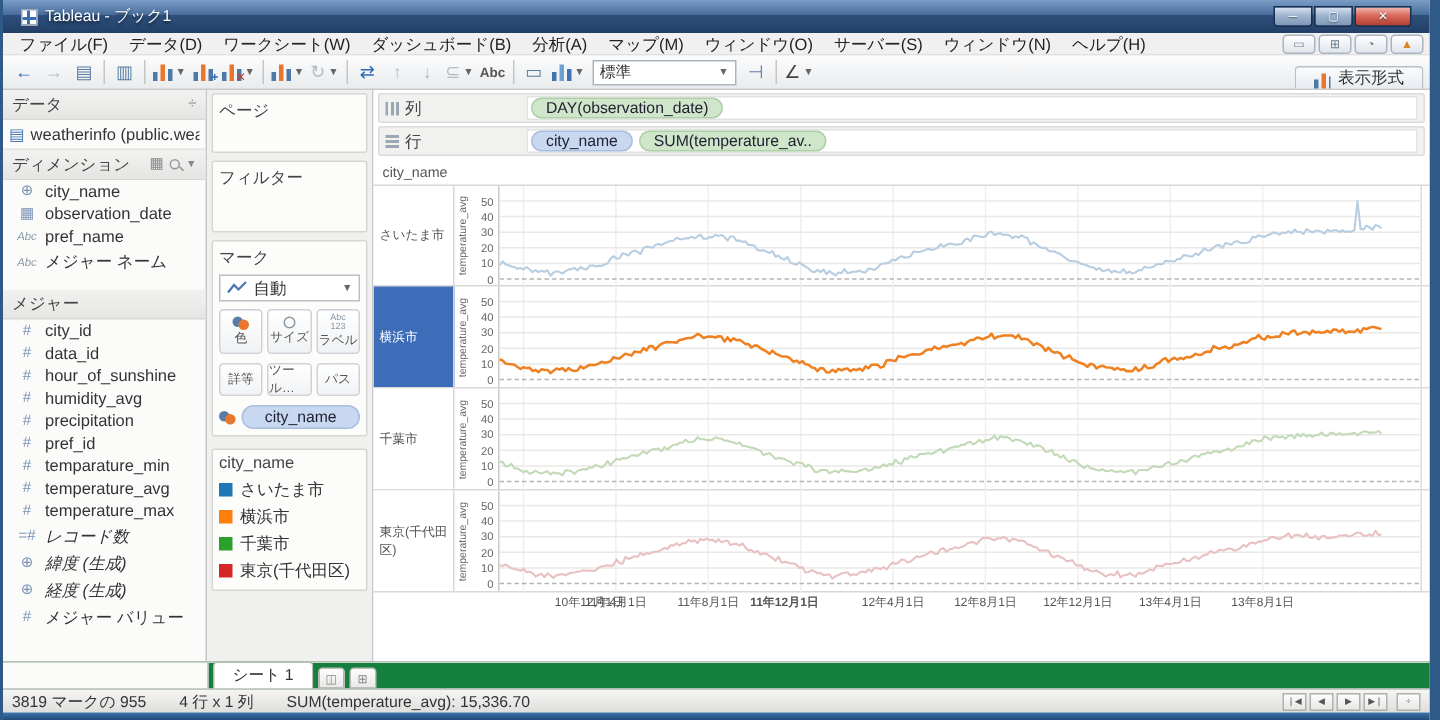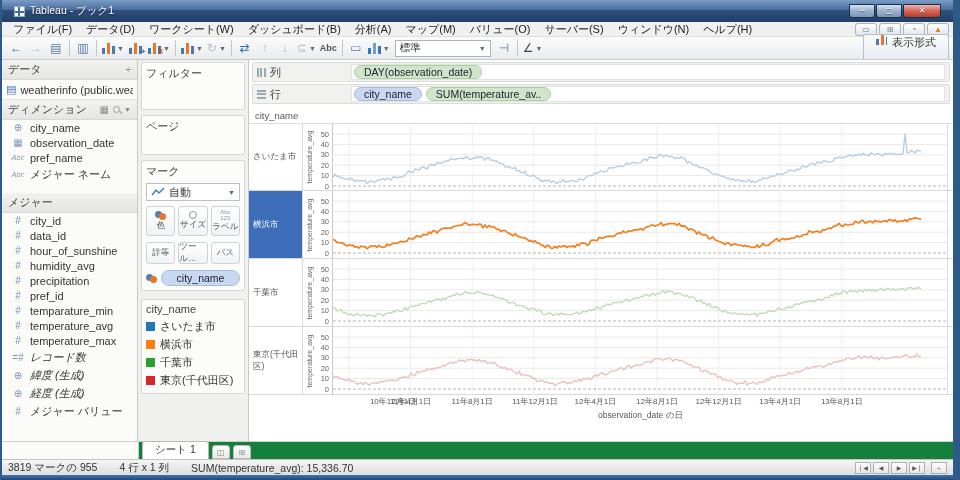--- a/index.html
+++ b/index.html
@@ -42,21 +42,21 @@
   .tsep { width:1px; height:16px; background:#c6c6c6; margin:0 3px; }
   .bars { width:13px; height:12px; position:relative; display:inline-block;
      background-image:linear-gradient(#4e79a7,#4e79a7),linear-gradient(#e8762c,#e8762c),linear-gradient(#4e79a7,#4e79a7);
      background-size:3px 6px,3px 11px,3px 8px; background-position:0 bottom,5px bottom,10px bottom; background-repeat:no-repeat; }
   .bars.blue { background-image:linear-gradient(#3e74b4,#3e74b4),linear-gradient(#6fa0d4,#6fa0d4),linear-gradient(#3e74b4,#3e74b4); }
   .bars .ov { position:absolute; right:-3px; bottom:-2px; font-size:8px; font-weight:bold; }
   .combo { width:96px; height:17px; border:1px solid #aab4bd; background:#fff; display:flex; align-items:center;
            padding:0 4px; font-size:10.5px; margin:0 3px; }
   .combo .dd { margin-left:auto; }
   .showme { margin-left:auto; border:1px solid #b9bfc6; border-bottom:none; border-radius:3px 3px 0 0;
-            background:linear-gradient(#fafbfc,#e8ecf1); height:25px; display:flex; align-items:flex-start; gap:5px;
+            background:linear-gradient(#fafbfc,#e8ecf1); height:15px; display:flex; align-items:flex-end; gap:5px;
             padding:0 12px; font-size:11px; color:#333; align-self:flex-end; }
 
   
   .main { flex:1 1 auto; display:flex; min-height:0; }
 
   
   .data-pane { width:136px; flex:0 0 auto; background:#fbfbfa; border-right:1px solid #c8c8c8; display:flex; flex-direction:column; font-size:11px; }
   .pane-hdr { background:linear-gradient(#f2f2f1,#e5e5e3); border-bottom:1px solid #d8d8d6; padding:2px 6px;
               display:flex; align-items:center; color:#444; }
   .pane-hdr .rt { margin-left:auto; color:#888; font-size:10px; display:flex; gap:4px; align-items:center; }
@@ -148,21 +148,21 @@
     <div class="appicon"></div>
     <div class="title-text">Tableau - ブック1</div>
     <div class="winbtns">
       <div class="wbtn">─</div>
       <div class="wbtn">▢</div>
       <div class="wbtn close">✕</div>
     </div>
   </div>
 
   <div class="menubar">
-    <span><span class="menu-item">ファイル(F)</span><span class="menu-item">データ(D)</span><span class="menu-item">ワークシート(W)</span><span class="menu-item">ダッシュボード(B)</span><span class="menu-item">分析(A)</span><span class="menu-item">マップ(M)</span><span class="menu-item">バリュー(O)</span><span class="menu-item">サーバー(S)</span><span class="menu-item">ウィンドウ(N)</span><span class="menu-item">ヘルプ(H)</span></span>
+    <span><span class="menu-item">ファイル(F)</span><span class="menu-item">データ(D)</span><span class="menu-item">ワークシート(W)</span><span class="menu-item">ダッシュボード(B)</span><span class="menu-item">分析(A)</span><span class="menu-item">マップ(M)</span><span class="menu-item">ウィンドウ(O)</span><span class="menu-item">サーバー(S)</span><span class="menu-item">ウィンドウ(N)</span><span class="menu-item">ヘルプ(H)</span></span>
     <div class="mini-btns">
         <div class="mini-btn ">▭</div>
         <div class="mini-btn ">⊞</div>
         <div class="mini-btn ">◔</div>
         <div class="mini-btn orange">▲</div>
       </div>
   </div>
 
   <div class="toolbar">
     <span style="display:flex;align-items:center;">
@@ -339,25 +339,25 @@
             <span class="italic">経度 (生成)</span>
           </div>
           <div class="field-row">
             <span class="fi num">#</span>
             <span>メジャー バリュー</span>
           </div>
         </div>
     </div>
 
     <div class="cards-pane">
+      <div class="card pages">
+        <div class="card-title">ページ</div>
+      </div>
       <div class="card filters">
         <div class="card-title">フィルター</div>
-      </div>
-      <div class="card pages">
-        <div class="card-title">ページ</div>
       </div>
       <div class="card">
         <div class="card-title">マーク</div>
         <div class="mark-type">
           <svg width="14" height="10">
               <polyline points="1,8 5,3 8,6 13,1" fill="none" stroke="#4878b0" stroke-width="1.5"></polyline>
             </svg>
           <span>自動</span>
           <span class="dd">▼</span>
         </div>
@@ -564,28 +564,27 @@
                   <line x1="0" y1="62" x2="615" y2="62" stroke="#b5b5b3" stroke-width="1" stroke-dasharray="3,2"></line>
                   <polyline points="0,49.7 2,50.4 4,49.3 6,50.6 8,51.9 10,52.3 12,52.9 14,53.5 16,52.2 18,54.5 20,54.2 22,55.1 24,57.3 26,56.3 28,55.6 30,57.8 32,55.2 34,56.8 36,58.2 38,56.4 40,56.1 42,55.7 44,56.5 46,55.5 48,54.8 50,54.7 52,54.1 54,53.8 56,53.1 58,53.5 60,53.3 62,53.6 64,53.4 66,51.5 68,50.7 70,50.3 72,49.8 74,50.4 76,49.7 78,46.0 80,48.4 82,48.8 84,44.3 86,45.7 88,44.8 90,43.8 92,44.4 94,41.8 96,43.0 98,41.8 100,42.2 102,41.1 104,40.9 106,40.5 108,39.6 110,38.3 112,39.0 114,36.6 116,36.6 118,35.2 120,36.6 122,35.2 124,35.1 126,32.9 128,34.0 130,33.1 132,35.0 134,32.3 136,33.2 138,32.1 140,33.2 142,32.7 144,34.5 146,32.5 148,34.5 150,33.8 152,33.3 154,36.4 156,35.6 158,35.6 160,36.8 162,35.2 164,38.1 166,39.9 168,39.7 170,41.4 172,40.3 174,42.7 176,42.1 178,42.1 180,43.8 182,45.0 184,46.9 186,44.1 188,48.1 190,47.6 192,47.9 194,48.7 196,48.6 198,49.5 200,51.7 202,51.1 204,54.7 206,54.4 208,53.1 210,53.8 212,55.3 214,55.0 216,56.4 218,56.2 220,56.1 222,58.7 224,57.1 226,56.4 228,55.3 230,54.8 232,54.5 234,56.7 236,55.8 238,56.3 240,54.7 242,54.0 244,54.7 246,52.5 248,54.2 250,51.6 252,51.8 254,52.4 256,51.0 258,52.7 260,50.0 262,48.0 264,49.0 266,48.0 268,46.0 270,46.3 272,48.0 274,47.3 276,45.8 278,43.9 280,44.3 282,43.7 284,42.9 286,41.6 288,40.5 290,42.2 292,42.3 294,39.2 296,38.5 298,41.0 300,39.2 302,38.8 304,37.7 306,38.6 308,37.6 310,36.9 312,35.2 314,34.6 316,34.4 318,35.8 320,33.5 322,31.8 324,31.6 326,31.6 328,32.3 330,33.3 332,31.9 334,32.0 336,30.9 338,32.0 340,34.2 342,32.2 344,32.6 346,33.5 348,33.3 350,33.9 352,35.9 354,36.3 356,37.6 358,37.8 360,40.1 362,39.9 364,40.0 366,40.1 368,43.9 370,44.5 372,43.3 374,44.5 376,45.2 378,47.2 380,46.9 382,46.6 384,49.7 386,50.1 388,49.9 390,53.0 392,52.2 394,53.7 396,53.9 398,53.2 400,54.7 402,55.6 404,57.4 406,56.2 408,55.9 410,56.6 412,53.8 414,58.0 416,56.5 418,56.4 420,55.1 422,56.4 424,57.4 426,54.8 428,55.5 430,54.9 432,53.6 434,52.6 436,53.4 438,50.0 440,50.3 442,50.4 444,48.8 446,49.0 448,49.0 450,48.4 452,48.4 454,47.7 456,45.2 458,46.9 460,46.9 462,45.0 464,44.1 466,45.7 468,44.1 470,42.9 472,42.6 474,40.3 476,41.6 478,41.1 480,39.5 482,40.0 484,39.5 486,38.6 488,39.0 490,40.1 492,39.5 494,38.2 496,36.3 498,37.4 500,35.4 502,34.7 504,35.4 506,33.9 508,34.2 510,33.2 512,32.9 514,31.1 516,31.1 518,31.8 520,32.4 522,31.2 524,30.1 526,28.6 528,31.7 530,29.8 532,29.5 534,30.2 536,31.1 538,28.6 540,31.5 542,31.6 544,30.3 546,32.8 548,30.6 550,30.3 552,31.9 554,31.6 556,31.3 558,31.1 560,30.0 562,30.0 564,29.7 566,30.6 568,30.1 570,29.1 572,28.0 574,28.3 576,30.1 578,30.2 580,29.3 582,30.2 584,26.8 586,29.8 588,29.2 " fill="none" stroke="#e9c1c1" stroke-width="1.4" stroke-linejoin="round"></polyline>
                 </svg>
               </div>
             </div>
           </div>
         <div class="xaxis">
             <span class="xtick" style="left: 16px; margin-left: 44px;">10年12月1日</span>
             <span class="xtick" style="left: 77.6px;">11年4月1日</span>
             <span class="xtick" style="left: 139.2px;">11年8月1日</span>
-            <span class="xtick" style="left: 202px;">11年12月1日</span>
+            <span class="xtick" style="left: 190px; font-weight: bold;">11年12月1日</span>
             <span class="xtick" style="left: 262.4px;">12年4月1日</span>
             <span class="xtick" style="left: 324px;">12年8月1日</span>
             <span class="xtick" style="left: 385.6px;">12年12月1日</span>
             <span class="xtick" style="left: 447.2px;">13年4月1日</span>
             <span class="xtick" style="left: 508.8px;">13年8月1日</span>
           </div>
-        <div class="xtitle">observation_date の日</div>
       </div>
     </div>
   </div>
 
   <div class="tabbar">
     <div class="tab-spacer"></div>
     <div class="sheet-tab">シート 1</div>
     <div class="tab-btn">◫</div>
     <div class="tab-btn">⊞</div>
   </div>

